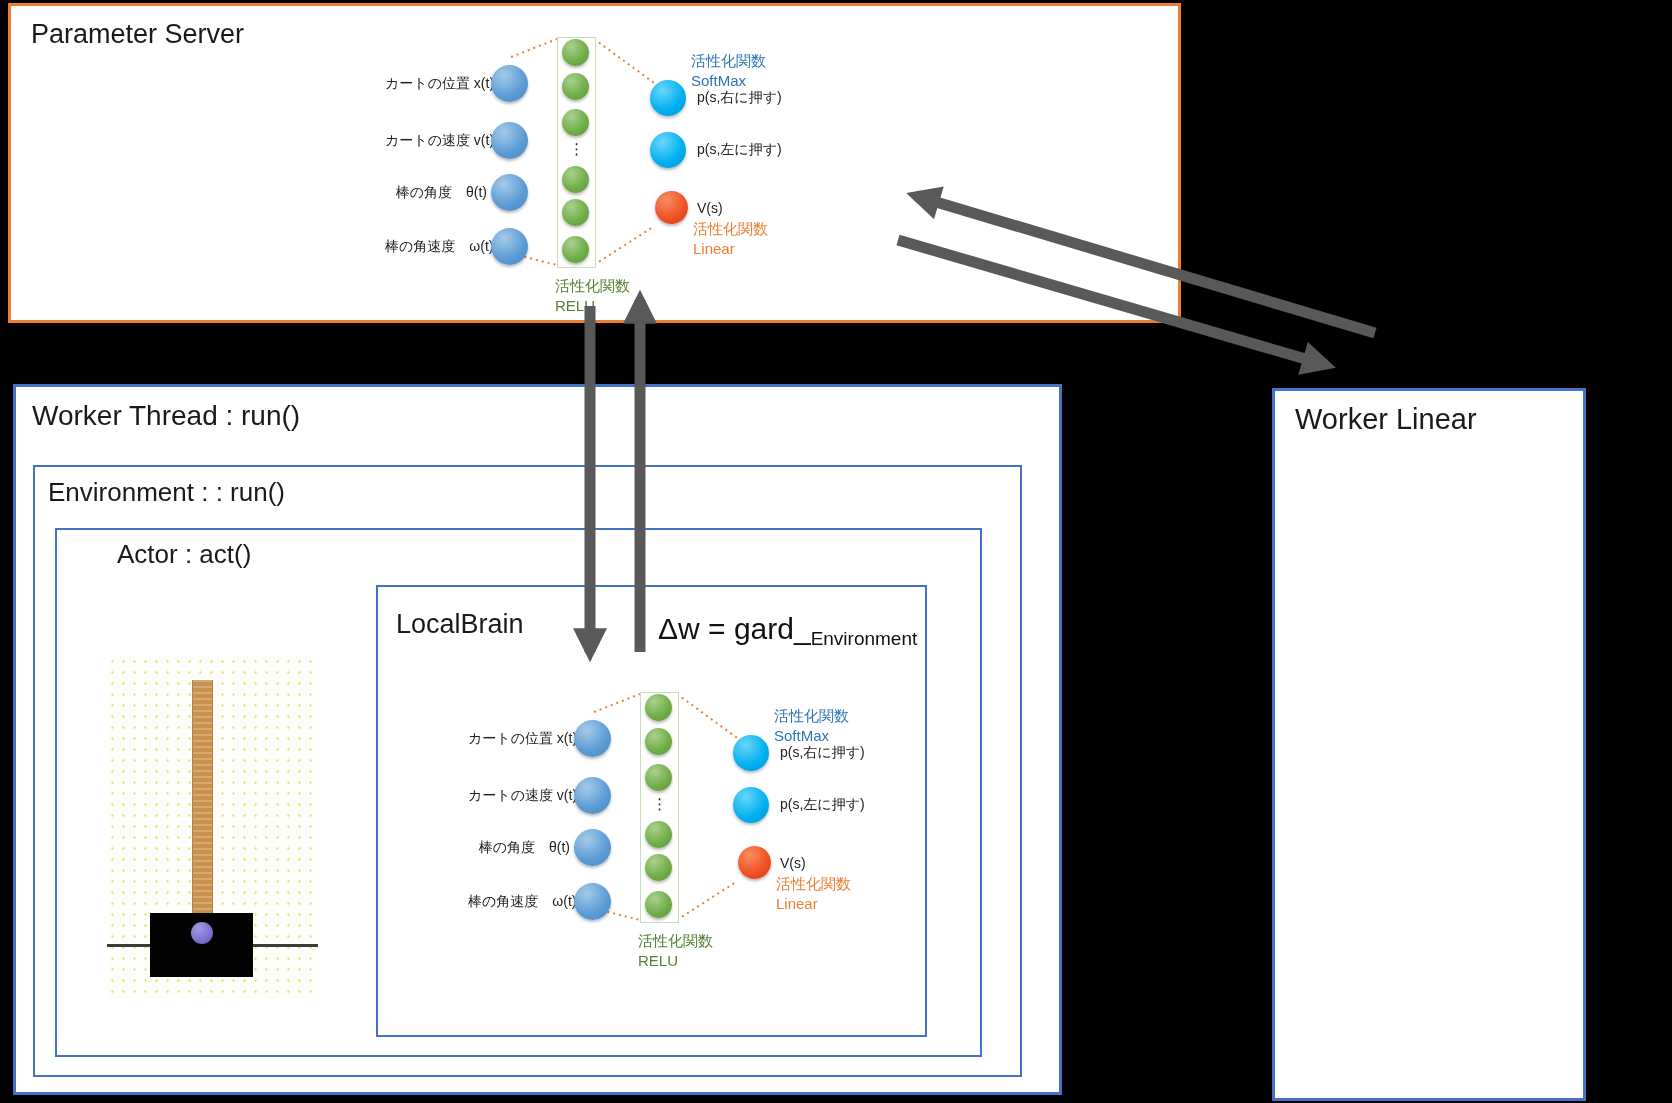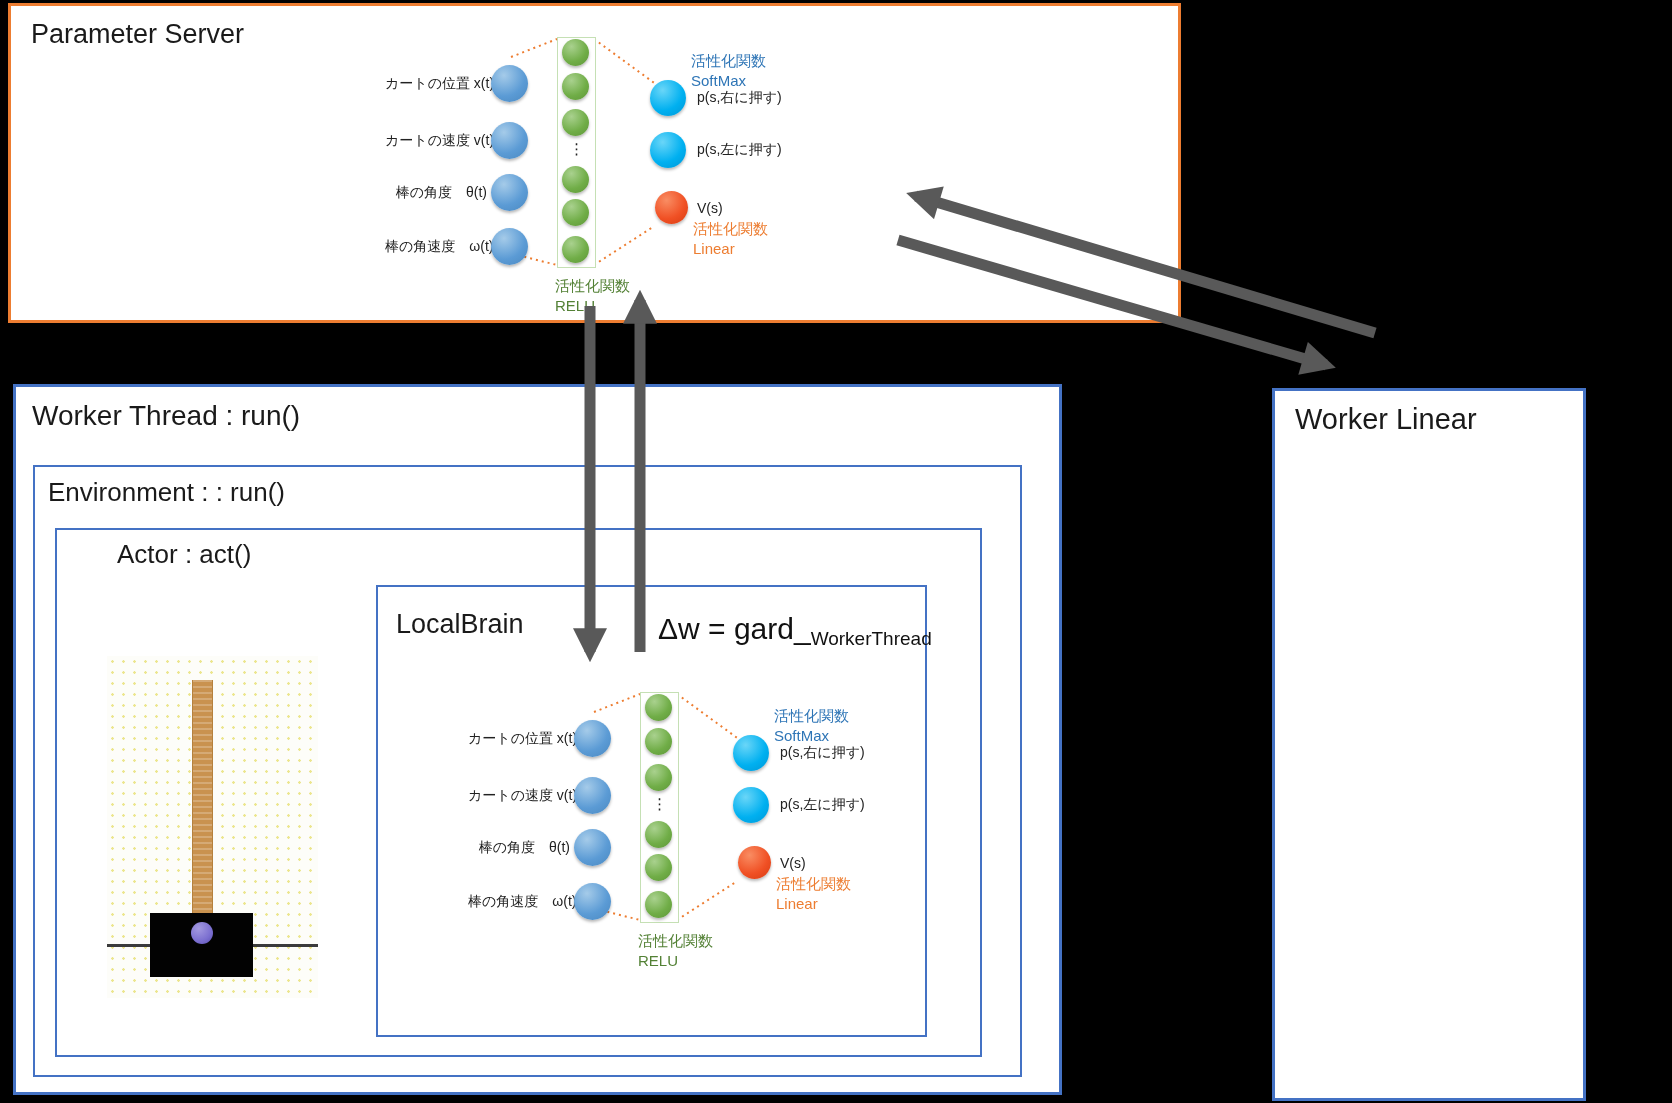--- a/index.html
+++ b/index.html
@@ -80,21 +80,21 @@
 </div>
 <div class="box lb-box">
   <div class="box-title lb-title">LocalBrain</div>
 </div>
 
 <div class="box wr-box">
   <div class="box-title wr-title">Worker Linear</div>
 </div>
 
 <div class="formula">
-  <span class="main">Δw = gard_</span><span class="sub">WorkerThread</span>
+  <span class="main">Δw = gard_</span><span class="sub">Environment</span>
 </div>
 
 <div class="cartpole">
   <div class="cp-pole"></div>
   <div class="cp-track"></div>
   <div class="cp-cart"></div>
   <div class="cp-axle"></div>
 </div>
 
 <div class="net" style="left:385px;top:35px;">

